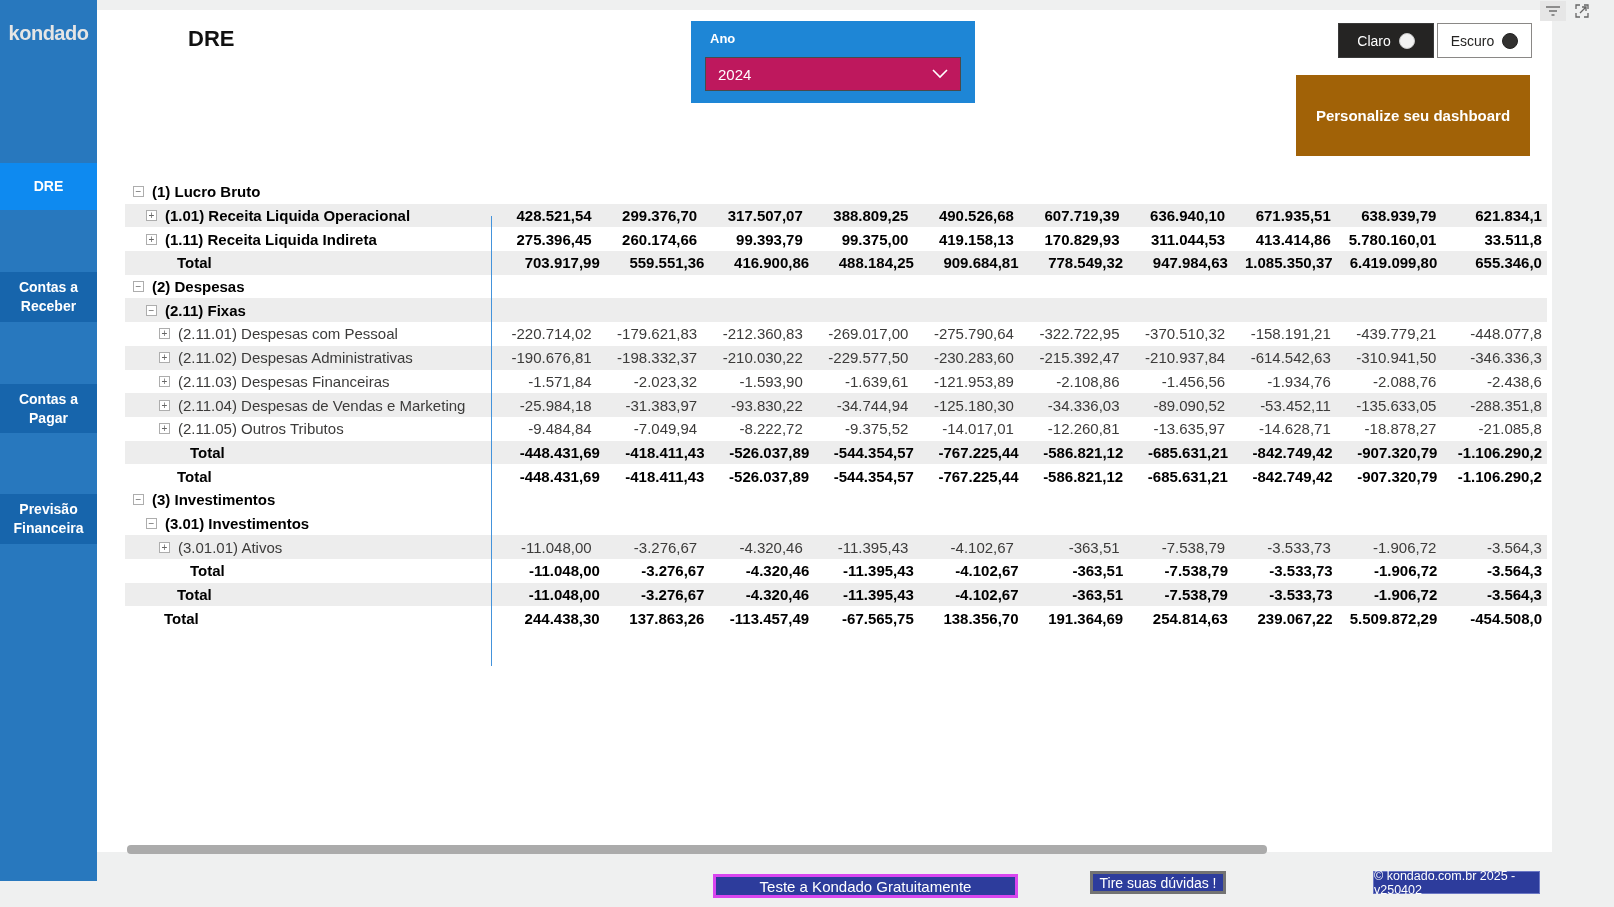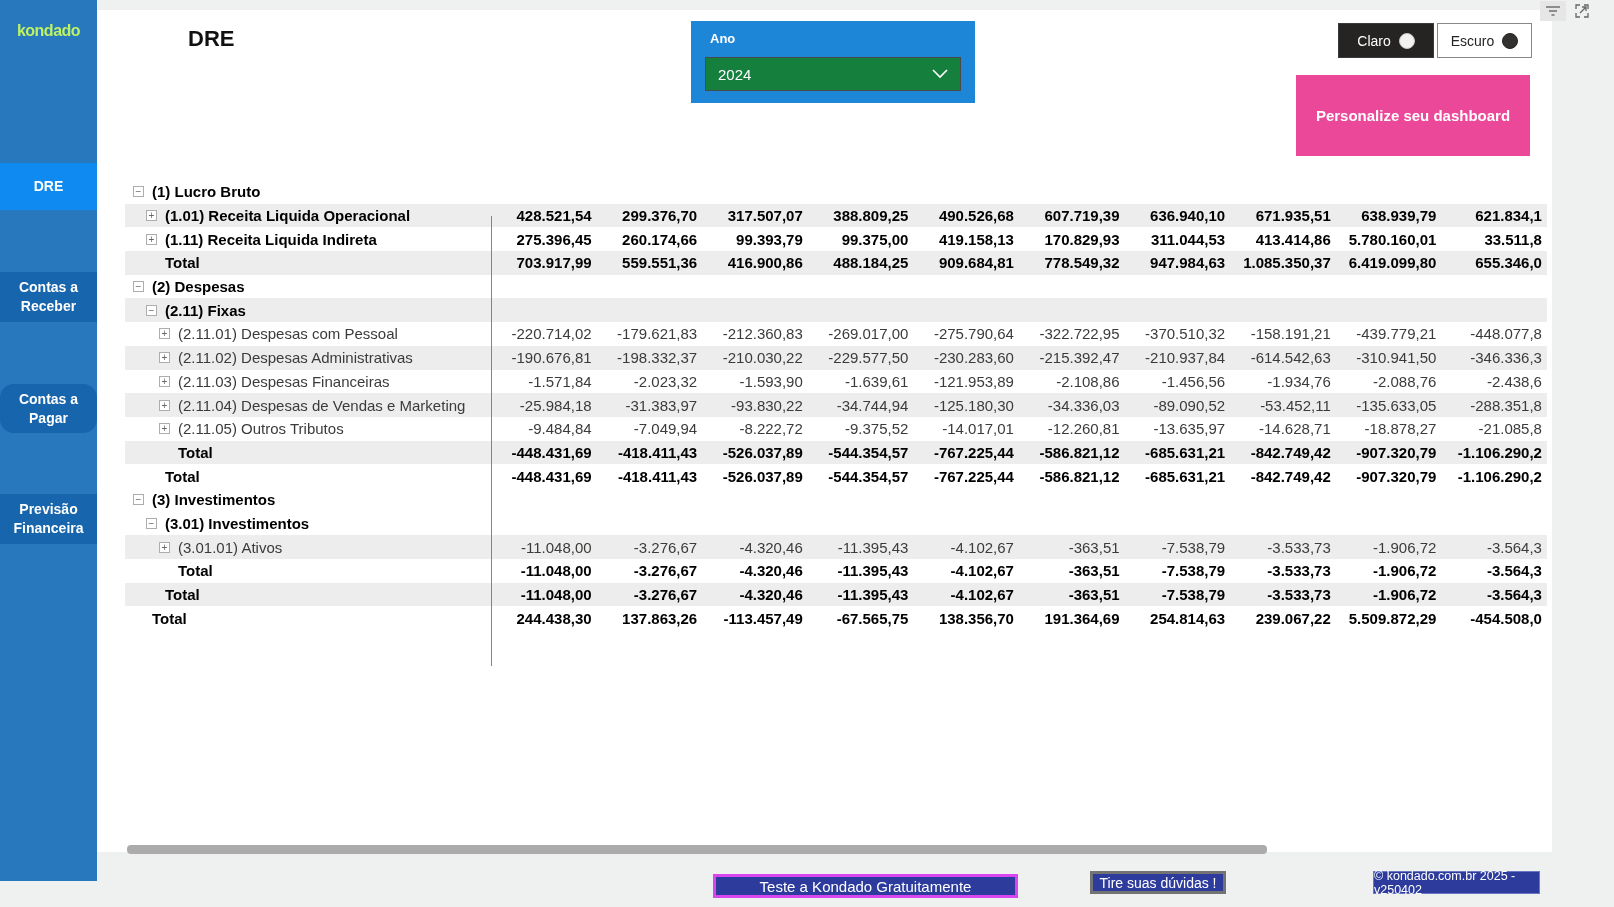--- a/index.html
+++ b/index.html
@@ -8,47 +8,47 @@
     position:relative; overflow:hidden;
     background:#EFF0F0;
     font-family:"Liberation Sans", sans-serif;
     color:#1a1a1a;
   }
   
   .canvas { position:absolute; left:97px; top:10px; width:1455px; height:842px; background:#ffffff; }
 
   
   .sidebar { position:absolute; left:0; top:0; width:97px; height:881px; background:#2878BE; z-index:5; }
-  .logo { position:absolute; left:0; top:22px; width:97px; text-align:center; color:#bef264;
-          font-size:16px; font-weight:bold; letter-spacing:-0.5px; }
+  .logo { position:absolute; left:0; top:22px; width:97px; text-align:center; color:#e5e5e5;
+          font-size:20px; font-weight:bold; letter-spacing:-0.5px; }
   .nav-item { position:absolute; left:0; width:97px; display:flex; align-items:center; justify-content:center;
               text-align:center; color:#fff; font-weight:bold; font-size:14px; line-height:19px; cursor:pointer; }
   .nav-dre      { top:163px; height:47px; background:#0E8AF0; }
   .nav-receber  { top:272px; height:50px; background:#1765AC; padding:0 6px; }
-  .nav-pagar    { top:384px; height:49px; background:#1765AC; padding:0 6px;border-radius:14px; }
+  .nav-pagar    { top:384px; height:49px; background:#1765AC; padding:0 6px; }
   .nav-previsao { top:494px; height:50px; background:#1765AC; padding:0 16px; }
 
   
   .page-title { position:absolute; left:188px; top:26px; font-size:22px; font-weight:bold; color:#111; }
 
   .slicer { position:absolute; left:691px; top:21px; width:284px; height:82px; background:#1E86D6; }
   .slicer-label { position:absolute; left:19px; top:10px; color:#fff; font-size:13px; font-weight:bold; }
-  .slicer-dd { position:absolute; left:14px; top:36px; width:256px; height:34px; background:#15803d;
+  .slicer-dd { position:absolute; left:14px; top:36px; width:256px; height:34px; background:#be185d;
                border:1px solid #4a4a4a; display:flex; align-items:center; padding:0 12px; cursor:pointer; }
   .slicer-dd .val { color:#fff; font-size:15px; flex:1; }
 
   .toggle-btn { position:absolute; top:23px; height:35px; display:flex; align-items:center; justify-content:center;
                 gap:8px; font-size:14px; cursor:pointer; }
   .btn-claro  { left:1338px; width:96px; background:#252423; color:#fff; border:1px solid #3a3a3a; }
   .btn-escuro { left:1437px; width:95px; background:#ffffff; color:#252423; border:1px solid #8A8886; }
   .knob { width:16px; height:16px; border-radius:50%; }
   .knob-light { background:#F2F2F2; border:1px solid #c8c8c8; }
   .knob-dark  { background:#323130; border:1px solid #222; }
 
-  .personalize { position:absolute; left:1296px; top:75px; width:234px; height:81px; background:#ec4899;
+  .personalize { position:absolute; left:1296px; top:75px; width:234px; height:81px; background:#a16207;
                  color:#fff; font-size:15px; font-weight:bold; display:flex; align-items:center;
                  justify-content:center; cursor:pointer; }
 
   .vh-icon { position:absolute; top:1px; height:20px; display:flex; align-items:center; justify-content:center;
              cursor:pointer; }
   .vh-filter { left:1540px; width:26px; background:#E6E6E6; }
   .vh-expand { left:1571px; width:22px; }
 
   
   .matrix { position:absolute; left:125px; top:180px; width:1422px; height:486px; overflow:hidden; background:#fff; }
@@ -58,21 +58,21 @@
   .mhead .hcell  { width:105.6px; padding-left:14px; }
   .vline { position:absolute; left:366px; top:36px; width:1px; height:450px; background:#4493DB; }
 
   .mrow { display:flex; height:23.7px; align-items:center; font-size:15px; color:#3C3B3A; }
   .mrow.band { background:#EDEDED; }
   .mrow.bold { font-weight:bold; color:#000; }
   .lcell { width:366px; display:flex; align-items:center; overflow:hidden; white-space:nowrap; }
   .lv1 { padding-left:8px; }
   .lv2 { padding-left:21px; }
   .lv3 { padding-left:34px; }
-  .lcell.noicon { padding-left:0; }
+  .lcell.noicon { padding-left:0;margin-left:12px; }
   .lv1.noicon { padding-left:27px; }
   .lv2.noicon { padding-left:40px; }
   .lv3.noicon { padding-left:53px; }
   .ebox { width:11px; height:11px; border:1px solid #ADADAD; color:#666; background:#fff;
           font-size:10px; line-height:9px; text-align:center; margin-right:8px; flex:none;
           font-weight:normal; cursor:pointer; }
   .vcell { width:105.6px; text-align:right; padding-right:5px; overflow:hidden; white-space:nowrap; }
 
   
   .hscroll { position:absolute; left:127px; top:845px; width:1140px; height:9px; background:#ABABAB;

